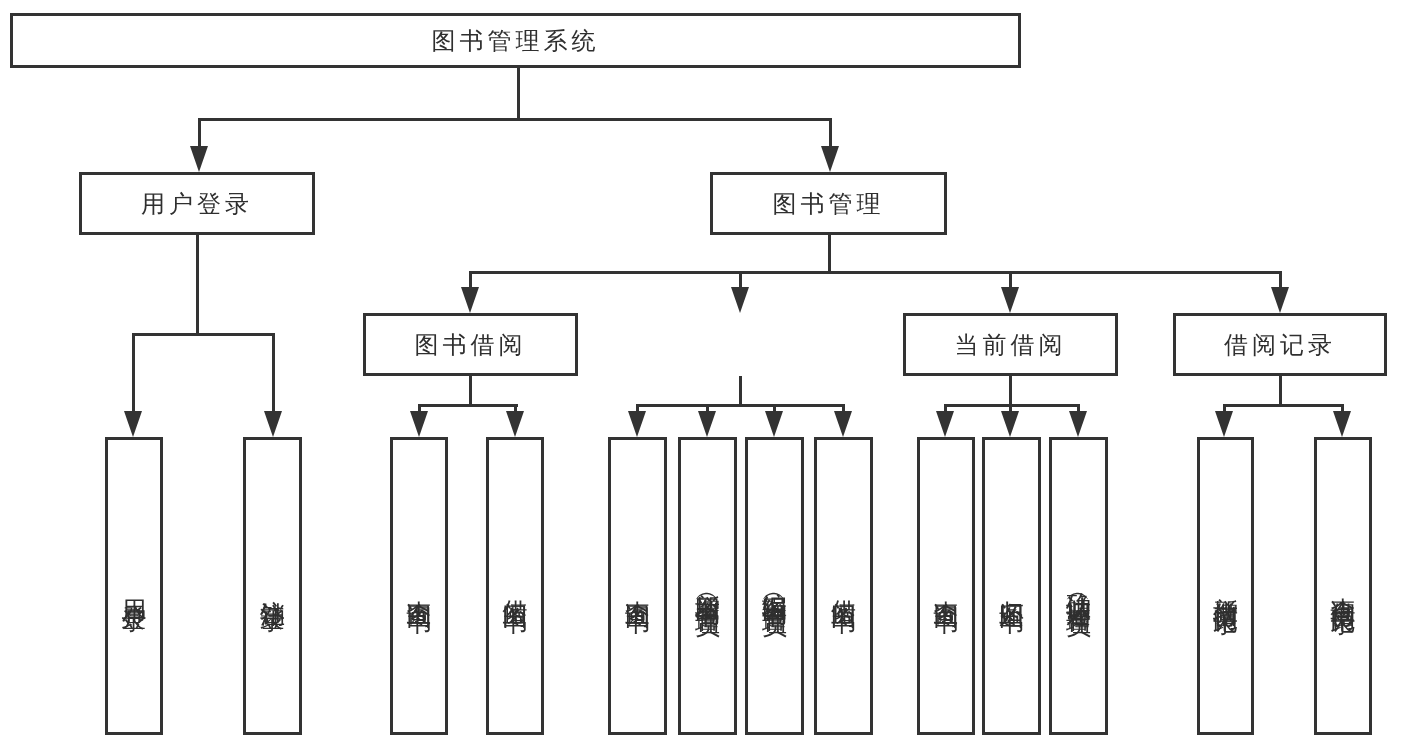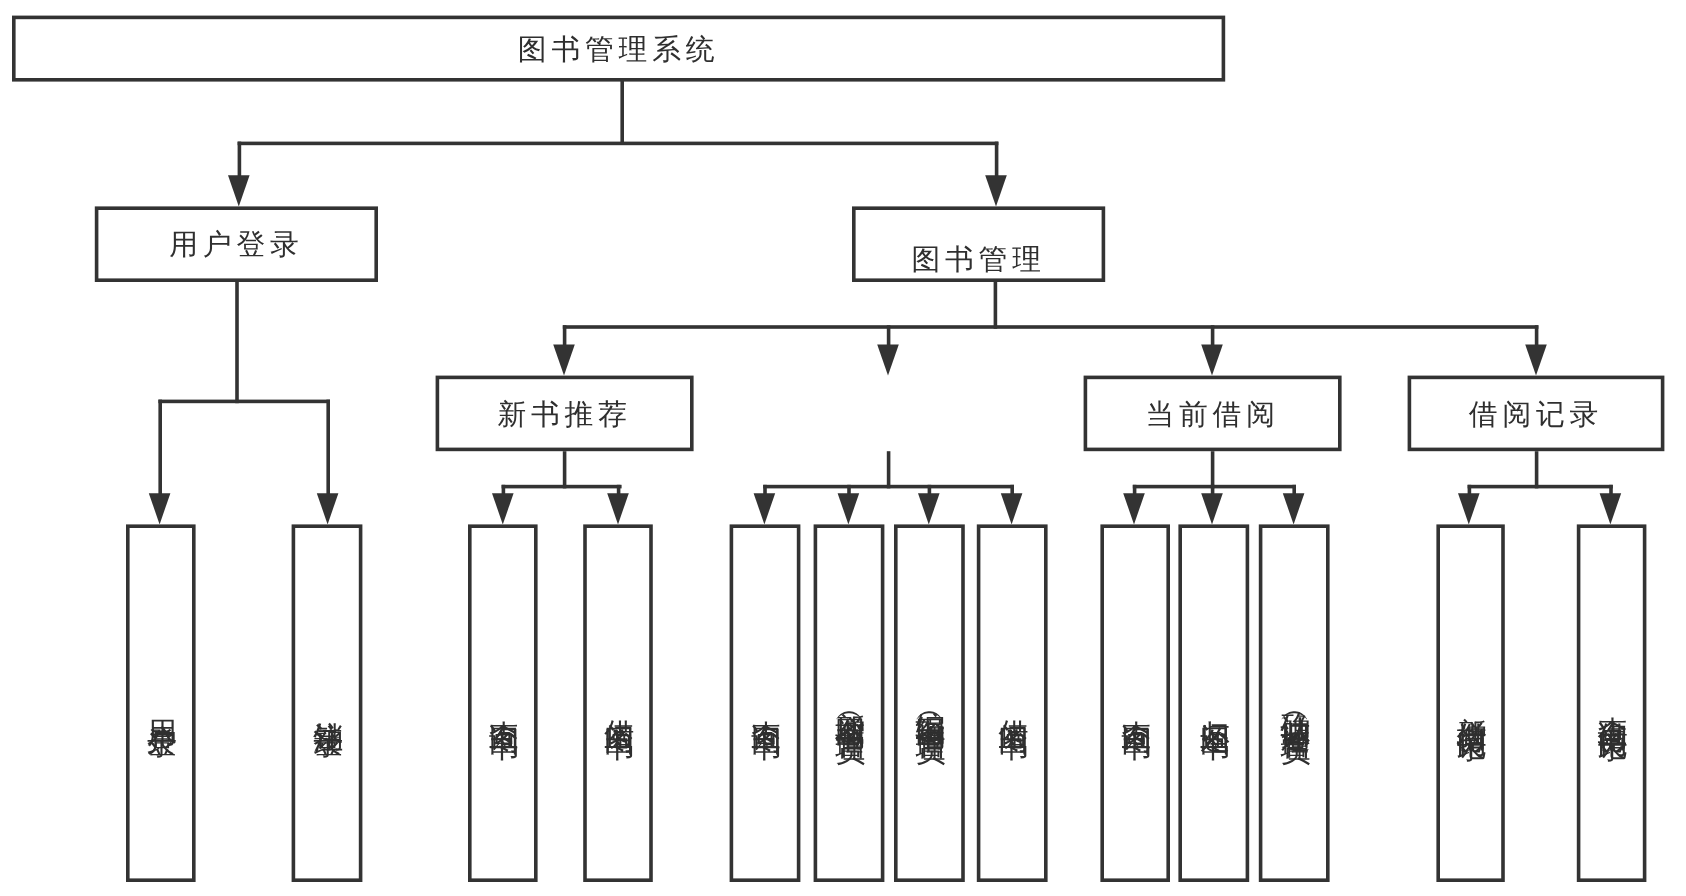--- a/index.html
+++ b/index.html
@@ -77,21 +77,21 @@
   <div class="vline" style="left:517px;top:66px;height:54px;"></div>
   <div class="hline" style="left:198px;top:118px;width:634px;"></div>
   <div class="vline" style="left:198px;top:118px;height:32px;"></div>
   <div class="arrow" style="left:190px;top:146px;"></div>
   <div class="vline" style="left:829px;top:118px;height:32px;"></div>
   <div class="arrow" style="left:821px;top:146px;"></div>
 
   <div class="hbox" style="left:79px;top:172px;width:236px;height:63px;">
     <span>用户登录</span>
   </div>
-  <div class="hbox" style="left:710px;top:172px;width:211px;height:63px;align-items:flex-end;">
+  <div class="hbox" style="left:710px;top:172px;width:237px;height:63px;">
     <span>图书管理</span>
   </div>
 
   <div class="vline" style="left:196px;top:235px;height:101px;"></div>
   <div class="hline" style="left:132px;top:333px;width:143px;"></div>
   <div class="vline" style="left:132px;top:333px;height:80px;"></div>
   <div class="arrow" style="left:124px;top:411px;"></div>
   <div class="vline" style="left:272px;top:333px;height:80px;"></div>
   <div class="arrow" style="left:264px;top:411px;"></div>
 
@@ -100,21 +100,21 @@
   <div class="vline" style="left:469px;top:271px;height:22px;"></div>
   <div class="arrow" style="left:461px;top:287px;"></div>
   <div class="vline" style="left:739px;top:271px;height:22px;"></div>
   <div class="arrow" style="left:731px;top:287px;"></div>
   <div class="vline" style="left:1009px;top:271px;height:22px;"></div>
   <div class="arrow" style="left:1001px;top:287px;"></div>
   <div class="vline" style="left:1279px;top:271px;height:22px;"></div>
   <div class="arrow" style="left:1271px;top:287px;"></div>
 
   <div class="hbox" style="left:363px;top:313px;width:215px;height:63px;">
-    <span>新书推荐</span>
+    <span>图书借阅</span>
   </div>
   <div class="hbox" style="left:1173px;top:313px;width:214px;height:63px;">
     <span>借阅记录</span>
   </div>
   <div class="hbox" style="left:903px;top:313px;width:215px;height:63px;">
     <span>当前借阅</span>
   </div>
 
   <div class="vline" style="left:469px;top:376px;height:31px;"></div>
   <div class="hline" style="left:418px;top:404px;width:100px;"></div>

